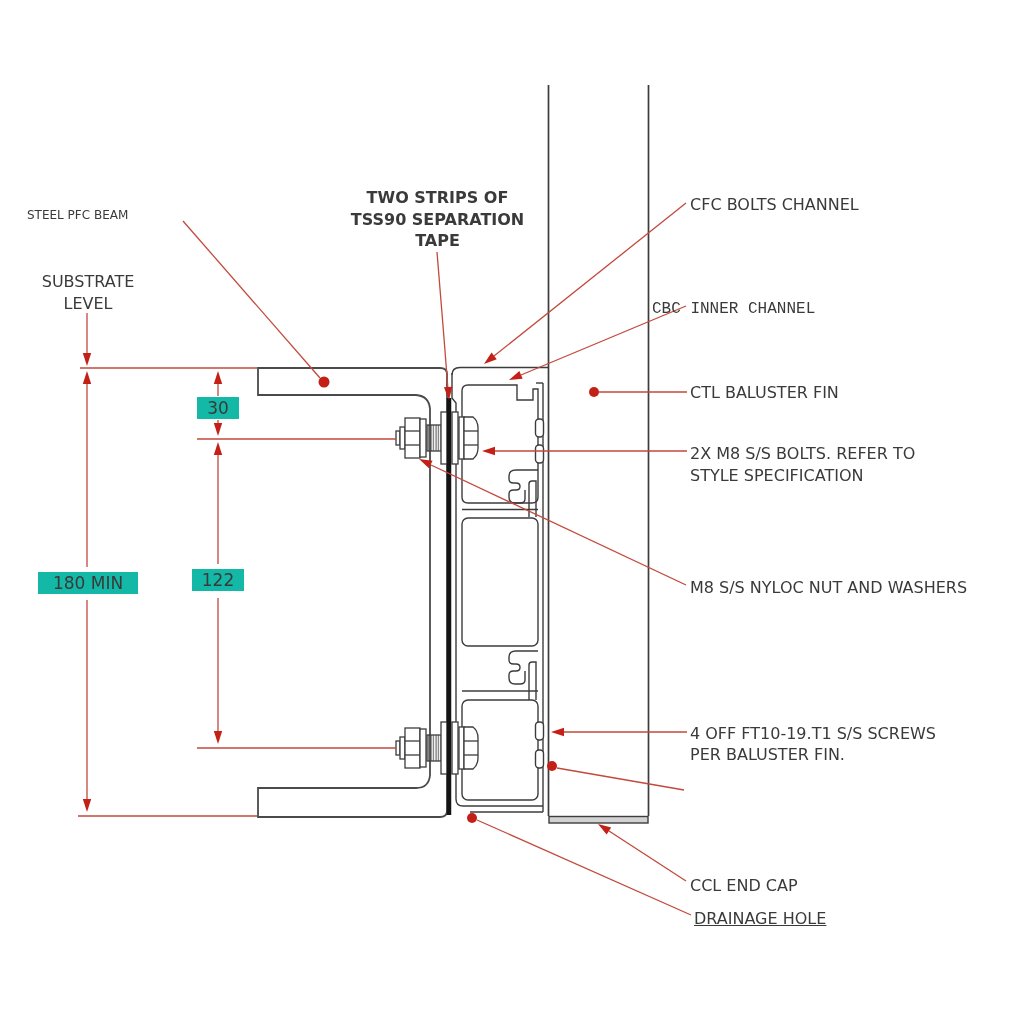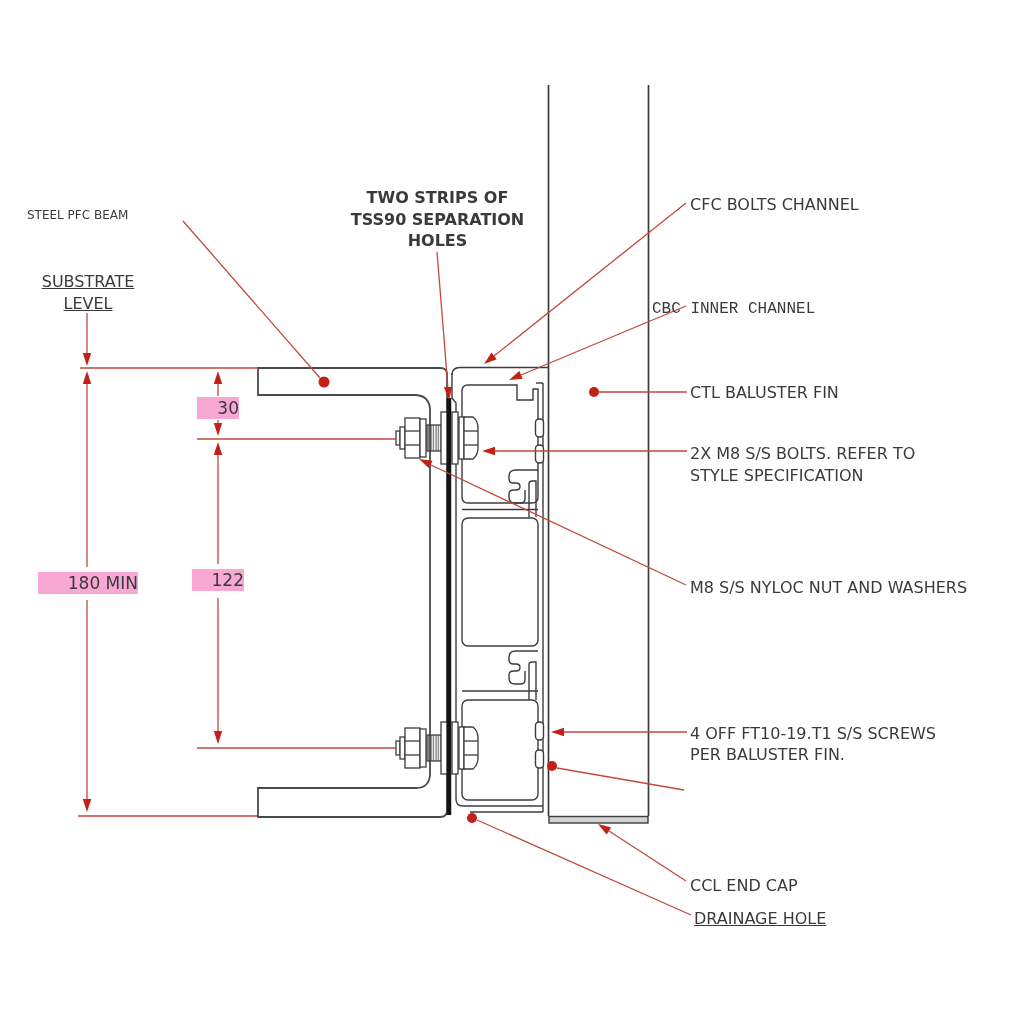--- a/index.html
+++ b/index.html
@@ -4,21 +4,21 @@
 <style>
   html,body{margin:0;padding:0;background:#ffffff;}
   #canvas{
     position:relative;width:1030px;height:1015px;background:#ffffff;
     font-family:"DejaVu Sans","Liberation Sans",sans-serif;
     color:#3a3a3a;overflow:hidden;
   }
   #drawing{position:absolute;left:0;top:0;}
   .lbl{position:absolute;font-size:16px;line-height:21px;color:#3a3a3a;white-space:nowrap;}
   .lbl.center{text-align:center;white-space:normal;}
-  .dim{position:absolute;font-size:17px;color:#3a3a3a;text-align:right;background:#f9a8d4;padding:1px 0;}
+  .dim{position:absolute;font-size:17px;color:#3a3a3a;text-align:center;background:#14b8a6;padding:1px 0;}
 </style>
 </head>
 <body>
 
 <div id="canvas">
 
   <svg id="drawing" width="1030" height="1015" viewBox="0 0 1030 1015">
     <defs>
       <pattern id="threads" width="2.5" height="26" patternUnits="userSpaceOnUse">
         <line x1="1" y1="0" x2="1" y2="26" stroke="#3c3c3c" stroke-width="0.9"></line>
@@ -139,29 +139,29 @@
 
       <circle cx="324" cy="382" r="5.5"></circle>
       <circle cx="594" cy="392" r="5"></circle>
       <circle cx="552" cy="766" r="5"></circle>
       <circle cx="472" cy="818" r="5"></circle>
     </g>
   </svg>
 
   <div class="lbl" style="left:27px;top:205px;font-size:12px;">STEEL PFC BEAM</div>
 
-  <div class="lbl center" style="left:30px;top:271px;width:116px;line-height:22px;text-decoration:underline;">
+  <div class="lbl center" style="left:30px;top:271px;width:116px;line-height:22px;">
     <div>SUBSTRATE</div>
     <div>LEVEL</div>
   </div>
 
   <div class="lbl center" style="left:340px;top:187px;width:195px;line-height:21.5px;font-weight:bold;">
     <div>TWO STRIPS OF</div>
     <div>TSS90 SEPARATION</div>
-    <div>HOLES</div>
+    <div>TAPE</div>
   </div>
 
   <div class="lbl" style="left:690px;top:194px;">CFC BOLTS CHANNEL</div>
   <div class="lbl" style="left:652px;top:299px;font-family:Liberation Mono, monospace;">CBC INNER CHANNEL</div>
   <div class="lbl" style="left:690px;top:382px;">CTL BALUSTER FIN</div>
 
   <div class="lbl" style="left:690px;top:443px;line-height:21.5px;">
     <div>2X M8 S/S BOLTS. REFER TO</div>
     <div>STYLE SPECIFICATION</div>
   </div>

